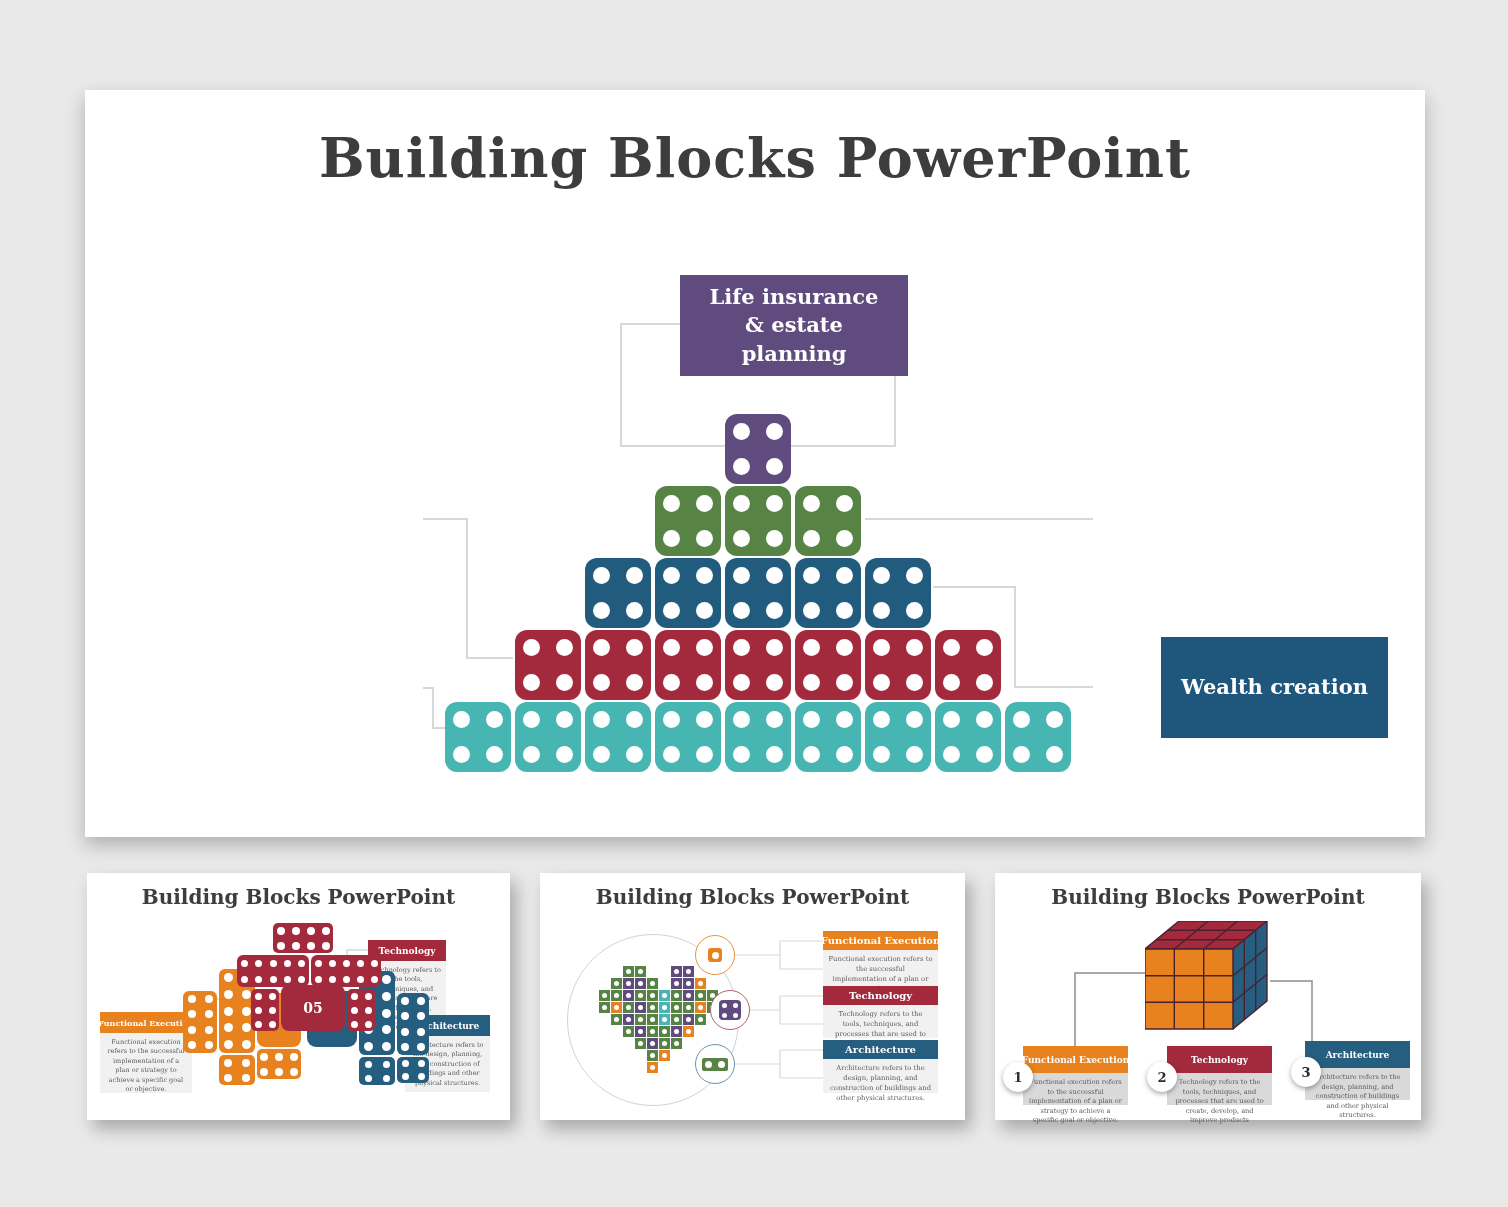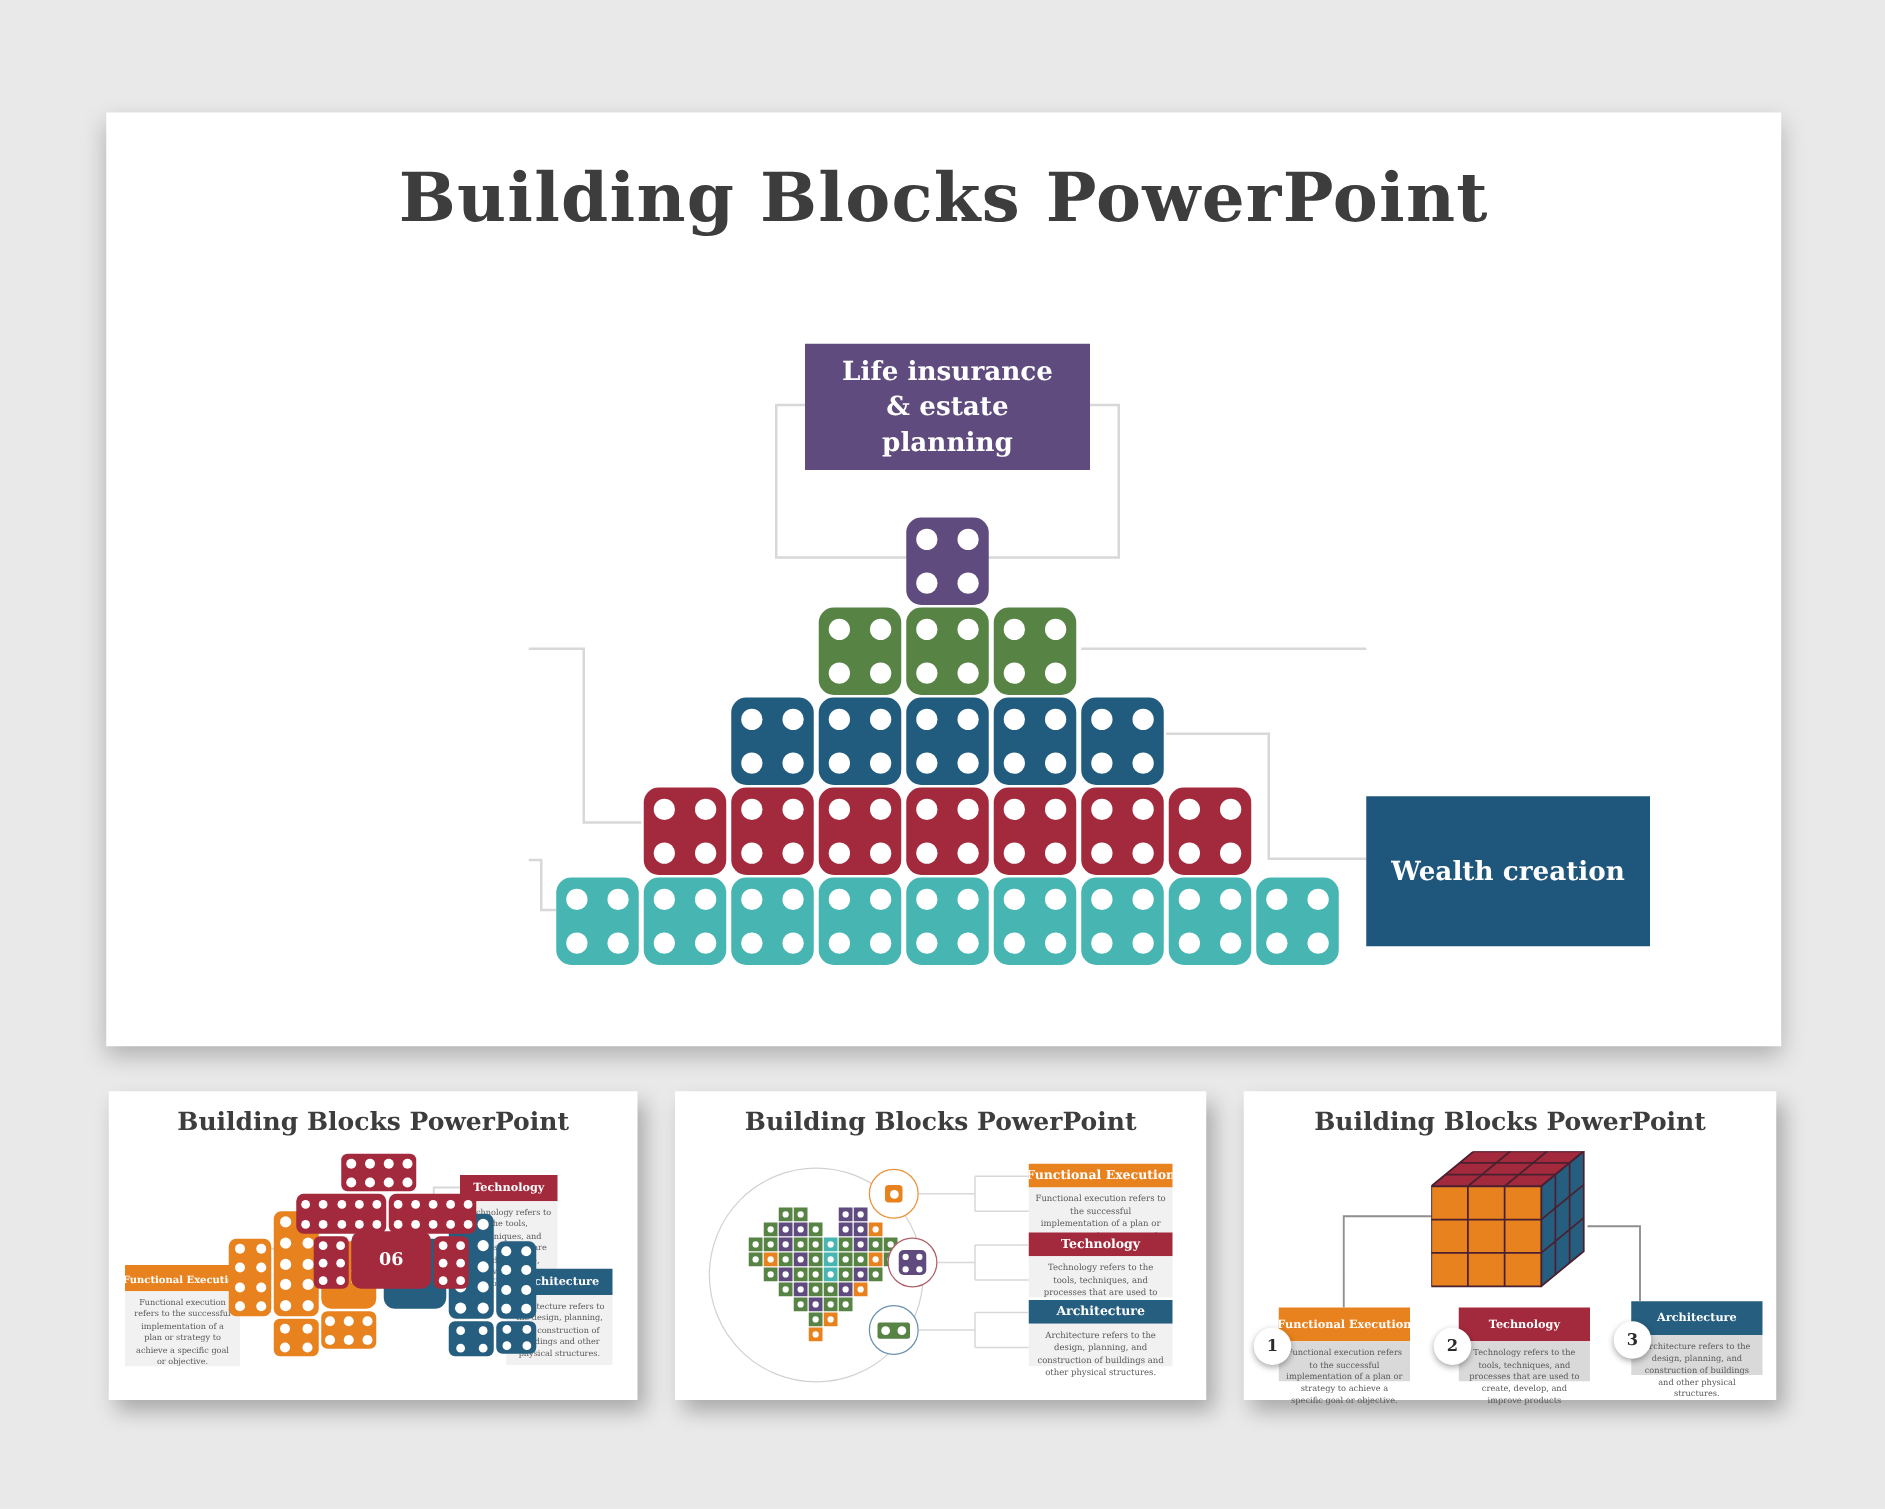--- a/index.html
+++ b/index.html
@@ -10,21 +10,21 @@
   #main-slide{left:85px;top:90px;width:1340px;height:747px;box-shadow:0 8px 18px rgba(0,0,0,0.25);}
   .main-title{position:absolute;left:0;top:36px;width:100%;text-align:center;
               font-size:54px;font-weight:bold;color:var(--title-text);letter-spacing:1px;}
   .conn-svg{position:absolute;left:0;top:0;z-index:1;}
   .conn-svg *{fill:none;}
   .dice-layer{position:absolute;left:0;top:0;width:100%;height:100%;z-index:2;}
   .die{position:absolute;border-radius:12px;}
   .dot{position:absolute;background:#ffffff;border-radius:50%;}
   .label-box{position:absolute;z-index:3;display:flex;align-items:center;justify-content:center;
              color:#fff;font-weight:bold;font-size:21px;line-height:1.35;text-align:center;
-             padding:4px 20px;box-sizing:border-box;}
+             padding:4px 20px;box-sizing:border-box;margin-left:36px;}
   .bg-purple{background:var(--purple);} .bg-red{background:var(--red);}
   .bg-teal{background:var(--teal);} .bg-green-dark{background:var(--green-dark);}
   .bg-blue-dark{background:var(--blue-dark);} .bg-orange{background:var(--orange);}
   .bg-steel{background:var(--steel);}
 
   .thumb{width:423px;height:247px;}
   #thumb-2{width:425px;} #thumb-3{width:426px;}
   .thumb-title{position:absolute;left:0;top:12px;width:100%;text-align:center;
                font-size:20px;font-weight:bold;color:var(--title-text);}
   .mini-header{position:absolute;display:flex;align-items:center;justify-content:center;
@@ -211,21 +211,21 @@
           <div class="dot" style="height: 17px; width: 17px; left: 8px; top: 9px;"></div>
           <div class="dot" style="height: 17px; width: 17px; left: 41px; top: 9px;"></div>
           <div class="dot" style="height: 17px; width: 17px; left: 8px; top: 44px;"></div>
           <div class="dot" style="height: 17px; width: 17px; left: 41px; top: 44px;"></div>
         </div>
       </div>
 
     <div class="label-box bg-purple" style="left:559px;top:185px;width:228px;height:101px;">
       <span>Life insurance &amp; estate planning</span>
     </div>
-    <div class="label-box bg-blue-dark" style="left:1008px;top:547px;width:227px;height:120px;">
+    <div class="label-box bg-blue-dark" style="left:1040px;top:547px;width:227px;height:101px;">
       <span>Wealth creation</span>
     </div>
   </div>
 
   <div class="slide thumb" id="thumb-1" style="left:87px;top:873px;">
     <div class="thumb-title">Building Blocks PowerPoint</div>
     <svg class="conn-svg" width="423" height="247">
       <path d="M105,148 H124 V126 H134" style="stroke:var(--connector);stroke-width:1.5"></path>
       <path d="M281,77 H260 V100 H248" style="stroke:var(--connector);stroke-width:1.5"></path>
       <path d="M318,150 H298 V128 H288" style="stroke:var(--connector);stroke-width:1.5"></path>
@@ -346,21 +346,21 @@
           <div class="dot" style="height: 7px; width: 7px; left: 17.5px; top: 31.5px;"></div>
         </div>
         <div class="block" style="left: 260px; top: 116px; width: 28px; height: 42px; background: var(--red); border-radius: 5px;">
           <div class="dot" style="height: 7px; width: 7px; left: 3.5px; top: 3.5px;"></div>
           <div class="dot" style="height: 7px; width: 7px; left: 17.5px; top: 3.5px;"></div>
           <div class="dot" style="height: 7px; width: 7px; left: 3.5px; top: 17.5px;"></div>
           <div class="dot" style="height: 7px; width: 7px; left: 17.5px; top: 17.5px;"></div>
           <div class="dot" style="height: 7px; width: 7px; left: 3.5px; top: 31.5px;"></div>
           <div class="dot" style="height: 7px; width: 7px; left: 17.5px; top: 31.5px;"></div>
         </div>
-        <div class="block block-label" style="left: 194px; top: 112px; width: 64px; height: 46px; background: var(--red); border-radius: 8px; font-size: 14px;">06</div>
+        <div class="block block-label" style="left: 194px; top: 112px; width: 64px; height: 46px; background: var(--red); border-radius: 8px; font-size: 14px;">05</div>
       </div>
 
     <div class="mini-header bg-orange" style="left:13px;top:139px;width:92px;height:21px;font-size:8px;">
       <span>Functional Execution</span>
     </div>
     <div class="mini-desc" style="left:13px;top:160px;width:92px;height:60px;font-size:6.5px;">Functional execution refers to the successful implementation of a plan or strategy to achieve a specific goal or objective.</div>
 
     <div class="mini-header bg-red" style="left:281px;top:67px;width:78px;height:21px;font-size:9px;">
       <span>Technology</span>
     </div>

